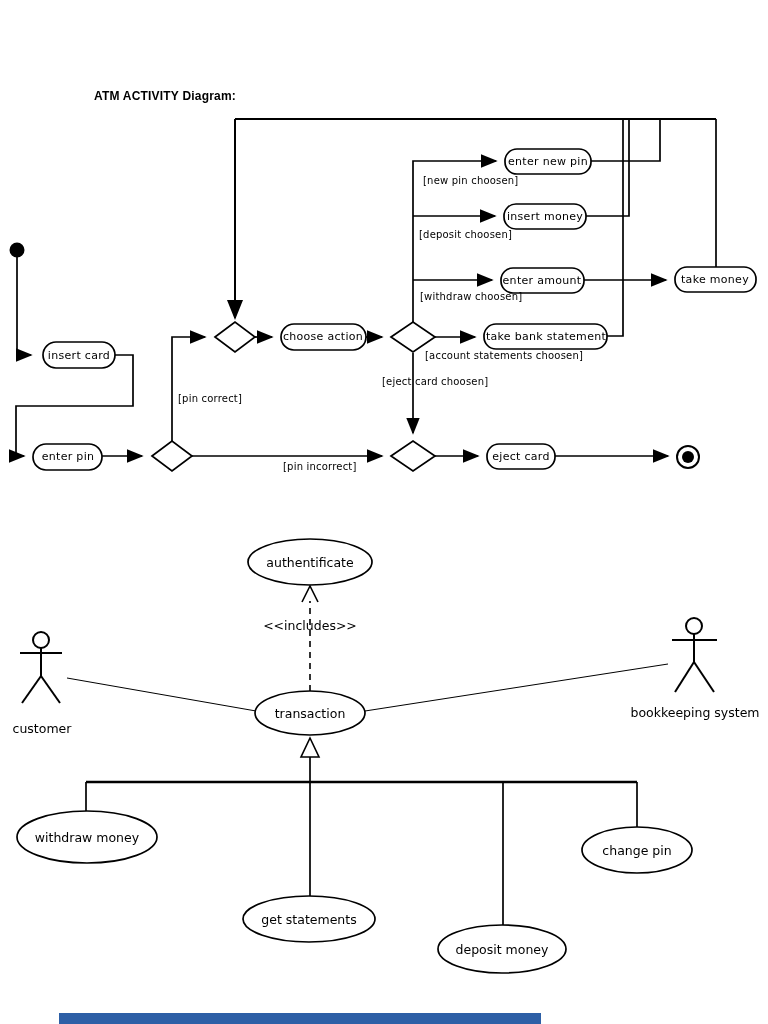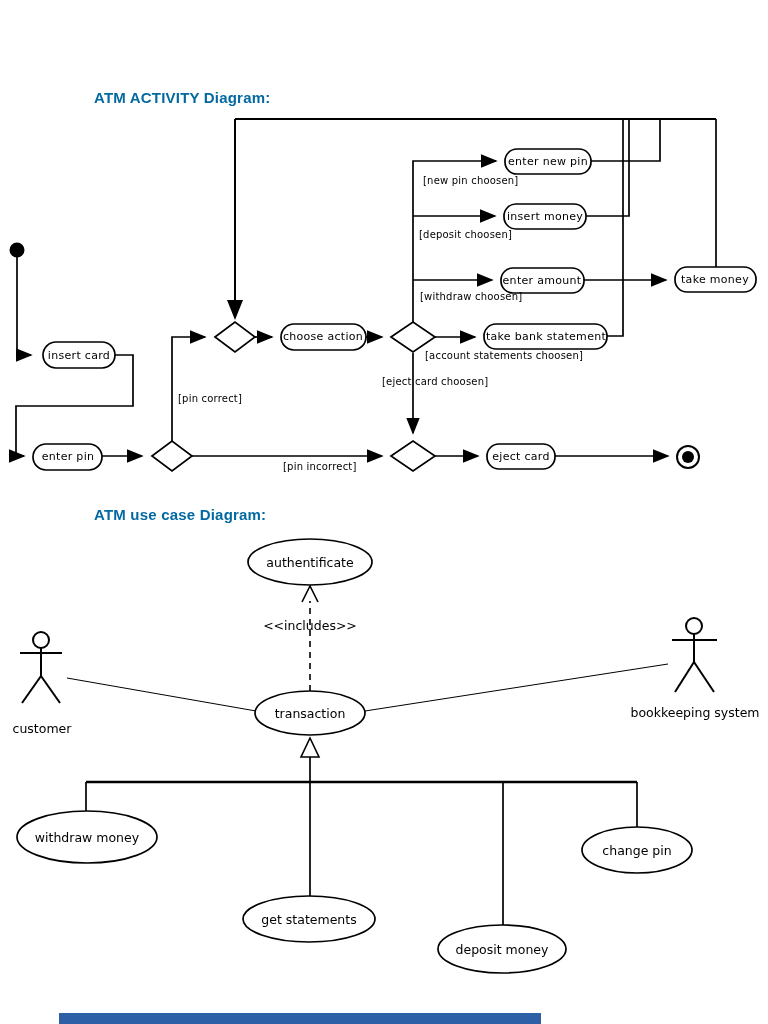--- a/index.html
+++ b/index.html
@@ -1,19 +1,19 @@
 <!DOCTYPE html>
 <html><head>
 <meta charset="utf-8">
 <style>
   html,body{margin:0;padding:0;background:#ffffff;}
   .page{position:relative;width:768px;height:1024px;background:#ffffff;overflow:hidden;
         font-family:"DejaVu Sans",sans-serif;}
-  .title{position:absolute;left:94px;color:#0369a1;font-family:"Liberation Sans",sans-serif;
-         font-weight:600;font-size:15px;letter-spacing:.2px;}
+  .title{position:absolute;left:94px;color:#000000;font-family:"Liberation Sans",sans-serif;
+         font-weight:600;font-size:12px;letter-spacing:.2px;}
   #activity-title{top:89px;}
   #usecase-title{top:506px;}
   svg{position:absolute;left:0;top:0;}
   svg text{fill:#000;}
   .node-label{font-family:"DejaVu Sans",sans-serif;font-size:11px;letter-spacing:.3px;text-anchor:middle;}
   .guard-label{font-family:"DejaVu Sans",sans-serif;font-size:10px;letter-spacing:.2px;}
   .uc-label{font-family:"DejaVu Sans",sans-serif;font-size:12.5px;text-anchor:middle;}
   .shape{fill:#ffffff;stroke:#000;stroke-width:1.7;}
   .edge{fill:none;stroke:#000;stroke-width:1.7;}
   .edge2{fill:none;stroke:#000;stroke-width:2;}
@@ -23,21 +23,20 @@
   .openhead{fill:none;stroke:#000;stroke-width:1.6;}
   .actor{fill:none;stroke:#000;stroke-width:2;}
   #bottom-bar{position:absolute;left:59px;top:1013px;width:482px;height:11px;}
 </style>
 </head>
 <body>
 
 <div class="page">
 
   <div class="title" id="activity-title">ATM ACTIVITY Diagram:</div>
-  <div class="title" id="usecase-title">ATM use case Diagram:</div>
 
   <svg width="768" height="1024" viewBox="0 0 768 1024">
     <defs>
       <marker id="arr" markerWidth="11" markerHeight="9" refX="9" refY="4" orient="auto">
         <path d="M0,0 L10,4 L0,8 z" fill="#000"></path>
       </marker>
     </defs>
 
     <g>
 

